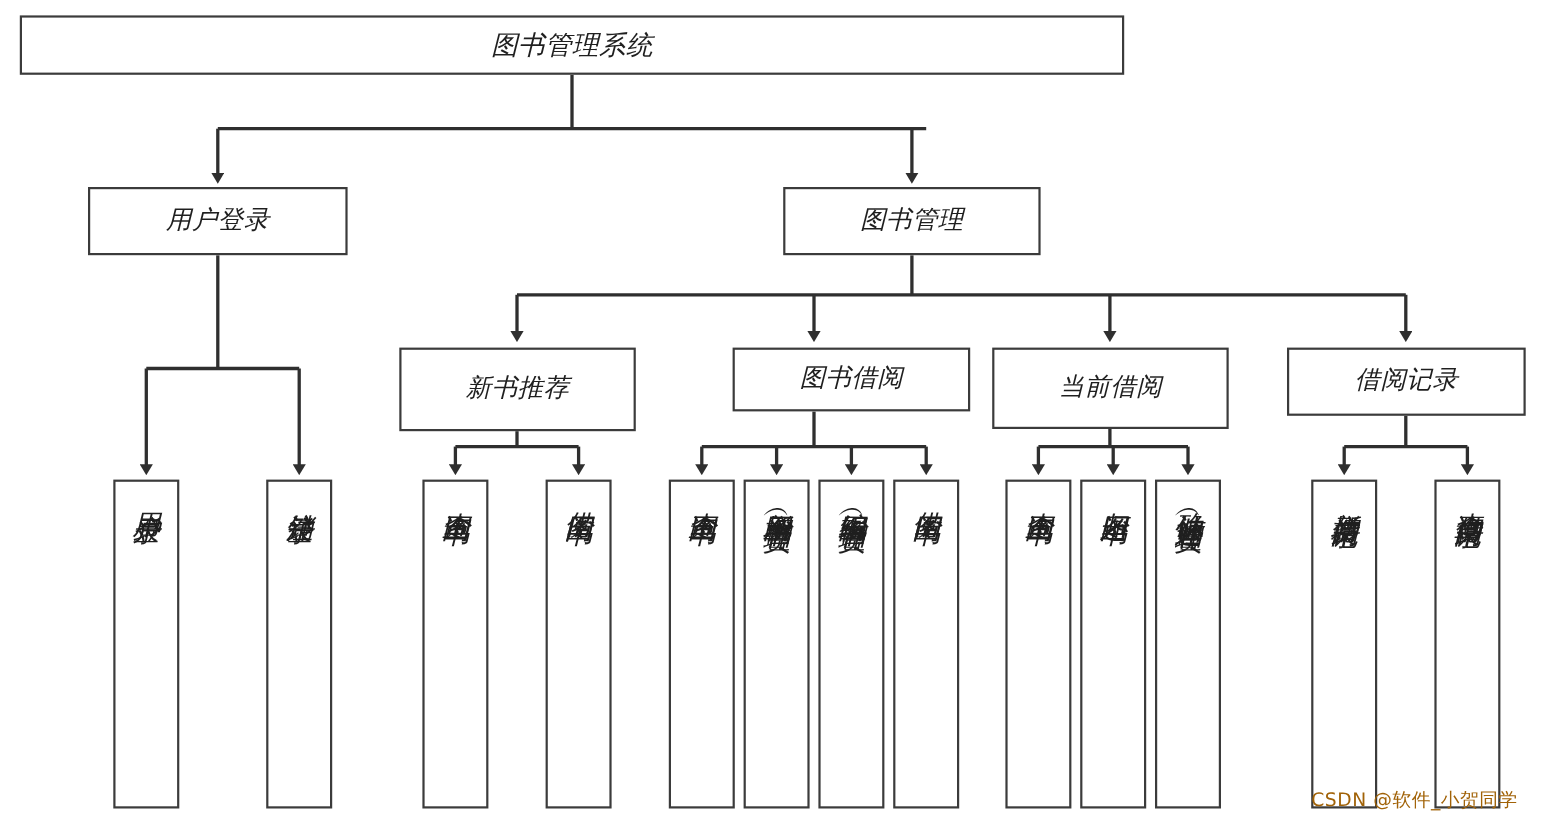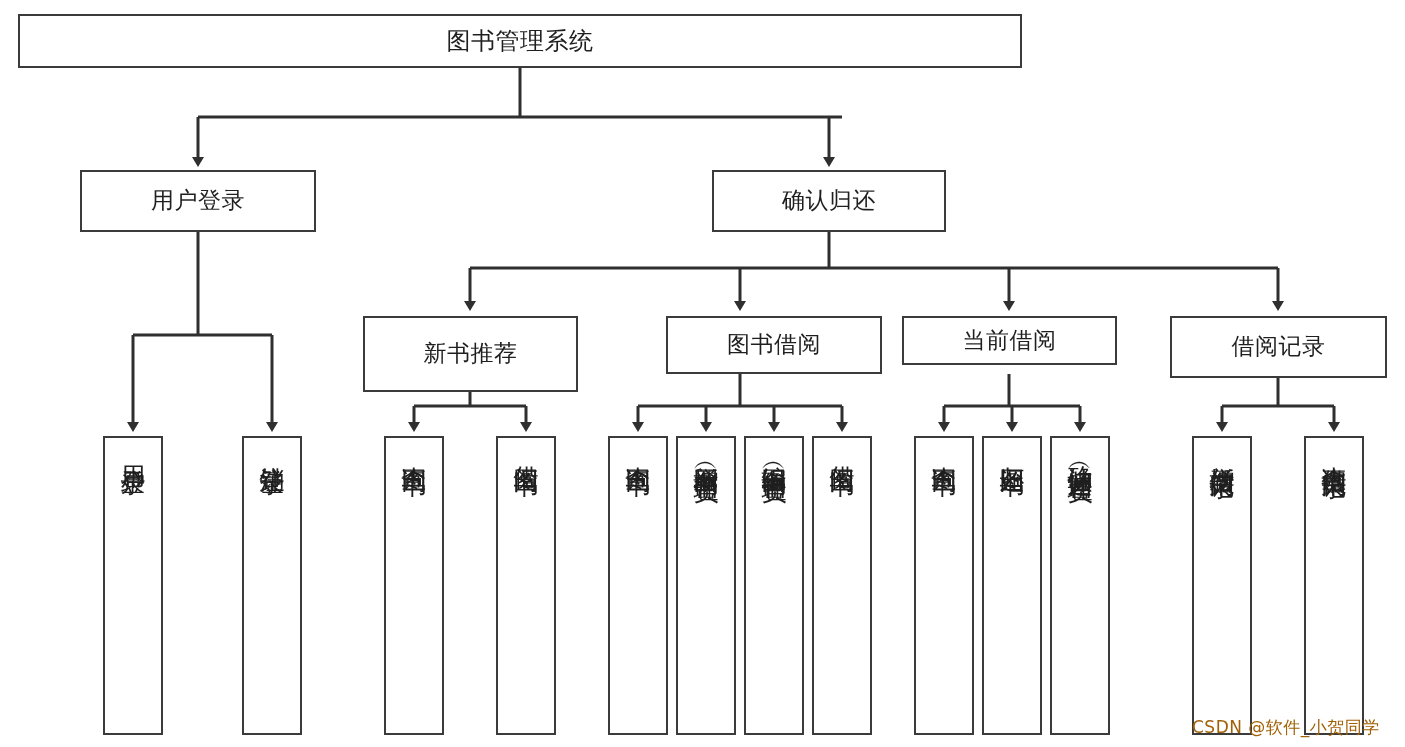--- a/index.html
+++ b/index.html
@@ -29,20 +29,21 @@
     display:flex;
     align-items:center;
     justify-content:center;
     color:#1f1f1f;
   }
   .node .label{
     display:block;
     text-align:left;
     line-height:1.18;
     letter-spacing:0.5px;
+    font-style:italic;
   }
   
   .node.h .label{
     font-size:23px;
     white-space:nowrap;
   }
   .node.root .label{ font-size:24px; }
   
   .node.v{
     align-items:flex-start;
@@ -122,32 +123,32 @@
 
   <div class="node h root" style="left:18px; top:14px; width:1004px; height:54px;">
     <span class="label">图书管理系统</span>
   </div>
 
   <div class="node h" style="left:80px; top:170px; width:236px; height:62px;">
     <span class="label">用户登录</span>
   </div>
 
   <div class="node h" style="left:712px; top:170px; width:234px; height:62px;">
-    <span class="label">确认归还</span>
+    <span class="label">图书管理</span>
   </div>
 
   <div class="node h" style="left:363px; top:316px; width:215px; height:76px;">
     <span class="label">新书推荐</span>
   </div>
 
   <div class="node h" style="left:666px; top:316px; width:216px; height:58px;">
     <span class="label">图书借阅</span>
   </div>
 
-  <div class="node h" style="left:902px; top:316px; width:215px; height:49px;">
+  <div class="node h" style="left:902px; top:316px; width:215px; height:74px;">
     <span class="label">当前借阅</span>
   </div>
 
   <div class="node h" style="left:1170px; top:316px; width:217px; height:62px;">
     <span class="label">借阅记录</span>
   </div>
 
   <div class="node v" style="left:103px; top:436px; width:60px; height:299px;">
     <span class="label">用户登录</span>
   </div>

